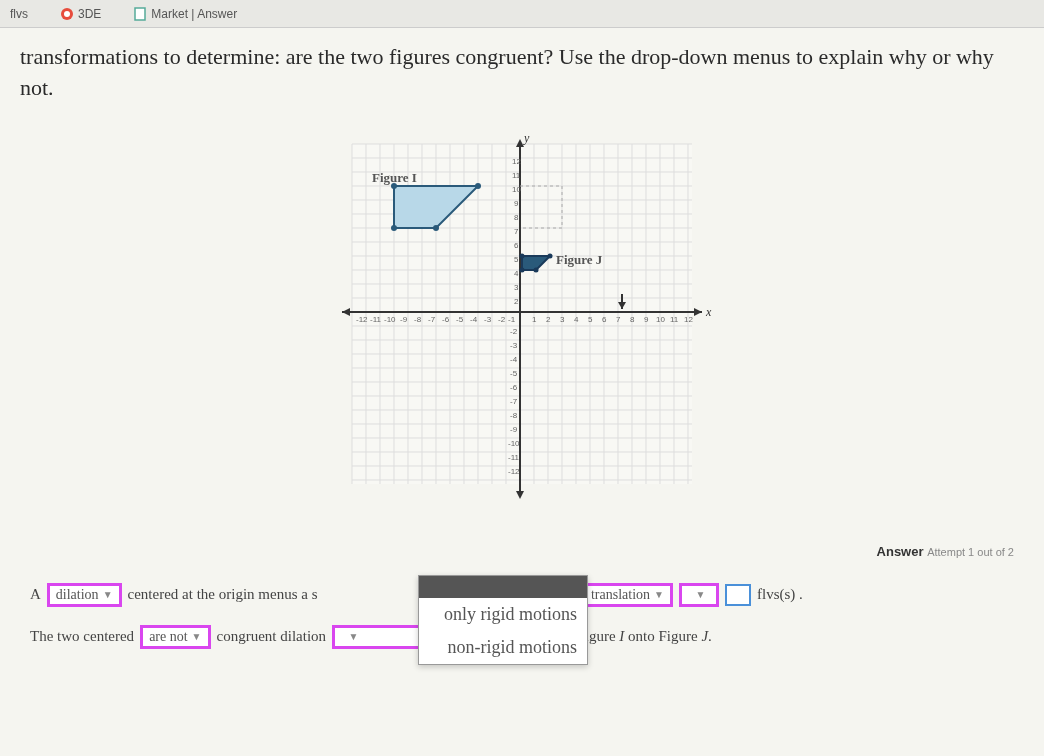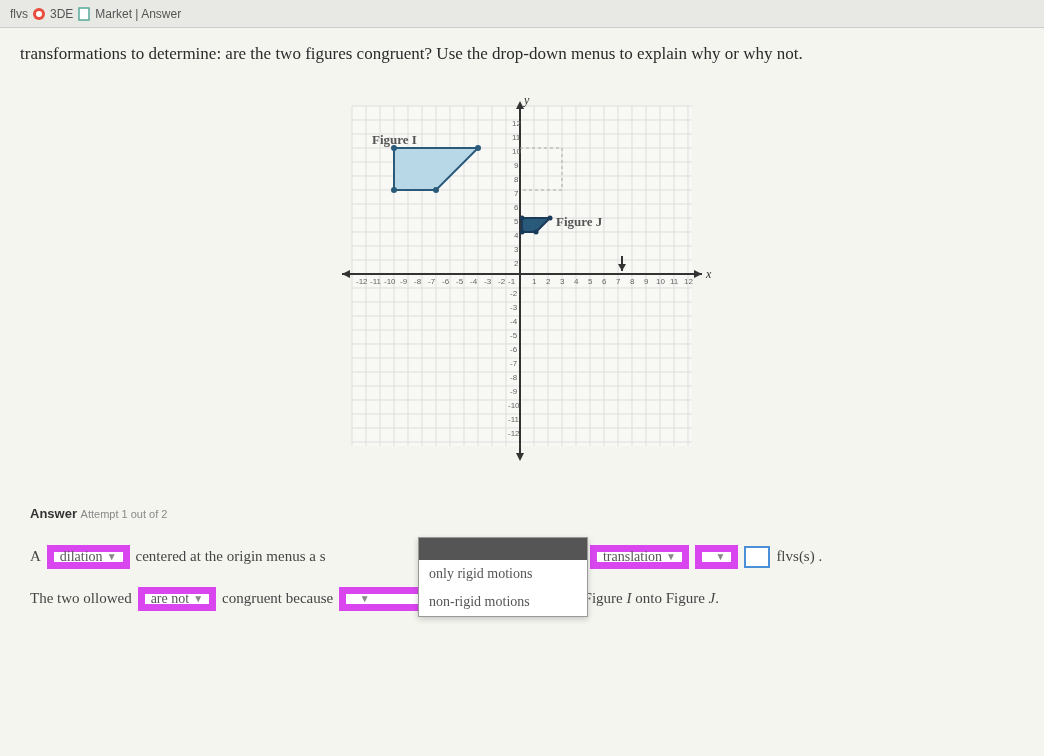--- a/index.html
+++ b/index.html
@@ -10,48 +10,49 @@
       height: 756px;
       overflow: hidden;
       position: relative;
     }
     .bookmark-bar {
       height: 28px;
       background: #e8e8e4;
       display: flex;
       align-items: center;
       padding: 0 10px;
-      gap: 4px;
+      gap: 32px;
       border-bottom: 1px solid #ccc;
       font-family: Arial, sans-serif;
       font-size: 12px;
       color: #555;
     }
     .bookmark-item { display: flex; align-items: center; gap: 4px; cursor: pointer; }
     .bookmark-icon { width: 14px; height: 14px; display: inline-flex; align-items: center; justify-content: center; }
     .content {
       padding: 8px 20px 0 20px;
       color: #333;
     }
     .question-text {
-      font-size: 17px;
+      font-size: 22px;
       color: #2a2a2a;
       padding: 6px 0 20px 0;
       line-height: 1.4;
     }
     .graph-container {
       width: 420px;
       height: 380px;
       margin: 10px auto 30px auto;
       position: relative;
     }
     .graph-svg { width: 100%; height: 100%; }
     .answer-section {
       margin-top: 30px;
       padding: 0 10px;
+      text-align: right;
     }
     .answer-header {
       font-family: Arial, sans-serif;
       font-size: 13px;
       margin-bottom: 24px;
     }
     .answer-header .bold { font-weight: bold; color: #333; }
     .answer-header .sub { color: #888; font-size: 11px; }
     .sentence-row {
       display: flex;
@@ -59,21 +60,21 @@
       flex-wrap: wrap;
       gap: 6px;
       margin-bottom: 18px;
       font-size: 15px;
       color: #444;
       position: relative;
     }
     .dropdown {
       display: inline-flex;
       align-items: center;
-      border: 7px solid #d946ef;
+      border: 3px solid #d946ef;
       background: #fff;
       padding: 2px 6px;
       font-size: 14px;
       color: #555;
       gap: 4px;
       min-width: 40px;
       height: 24px;
     }
     .dropdown .chev { font-size: 10px; color: #888; }
     .dropdown.wide { min-width: 140px; }
@@ -93,21 +94,21 @@
       left: 388px;
       top: -8px;
       width: 170px;
     }
     .dropdown-menu .menu-header {
       background: #555;
       height: 22px;
     }
     .dropdown-menu .menu-item {
       padding: 6px 10px;
-      font-size: 14px;
+      font-size: 18px;
       color: #555;
       cursor: pointer;
     }
     .italic { font-style: italic; }
   </style>
 </head>
 <body>
 
 <div class="bookmark-bar">
   <div class="bookmark-item">
@@ -300,26 +301,26 @@
       </span>
       <span class="dropdown">
         <span>&nbsp;</span>
         <span class="chev">▼</span>
       </span>
       <span class="input-box"></span>
       <span>flvs(s) .</span>
     </div>
 
     <div class="sentence-row">
-      <span>The two ollowed</span>
+      <span>The two centered</span>
       <span class="dropdown">
         <span>are not</span>
         <span class="chev">▼</span>
       </span>
-      <span>congruent because</span>
+      <span>congruent dilation</span>
       <span class="dropdown wide">
         <span>&nbsp;</span>
         <span class="chev">▼</span>
       </span>
       <span>are used to map Figure <span class="italic">I</span> onto Figure <span class="italic">J</span>.</span>
     </div>
   </div>
 </div>
 
 </body></html>

